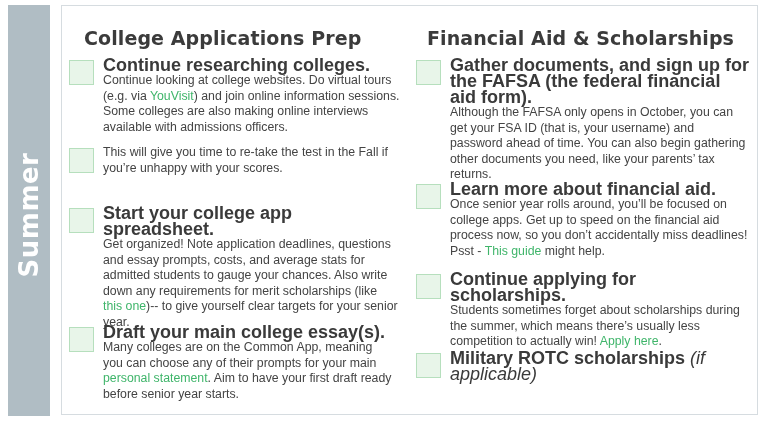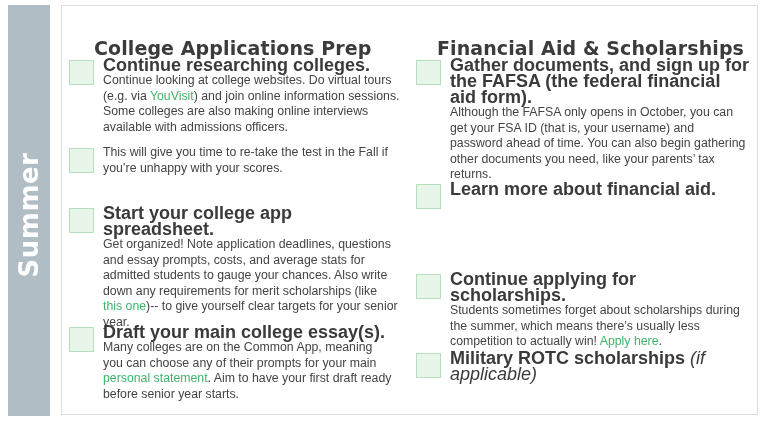--- a/index.html
+++ b/index.html
@@ -18,21 +18,21 @@
       letter-spacing: 0.5px; white-space: nowrap;
     }
     .card {
       position: absolute; left: 61px; top: 5px; width: 697px; height: 410px;
       border: 1px solid #d6dce0; background: #ffffff; box-sizing: border-box;
     }
     .col { position: absolute; top: 0; }
     .col.left { left: 7px; width: 300px; }
     .col.right { left: 354px; width: 340px; }
     .col-title {
-      position: absolute; top: 13px; left: 7px; margin: 18px;
+      position: absolute; top: 13px; left: 7px; margin: 8px;
       font-family: "DejaVu Sans", sans-serif; font-weight: 600; font-size: 19px; color: #3b3b3b;
       white-space: nowrap; letter-spacing: 0.1px;
     }
     .col.right .col-title { left: 3px; }
     .item { position: absolute; left: 0; }
     .checkbox {
       position: absolute; left: 0; top: 3px; width: 25px; height: 25px;
       background: #e8f5e9; border: 1px solid #b6dfbd; box-sizing: border-box; cursor: pointer;
     }
     .item-text { position: absolute; left: 34px; width: 300px; }
@@ -93,20 +93,21 @@
       <div class="item-text" style="width:300px">
         <div class="item-title"><span>Gather documents, and sign up for the FAFSA (the federal financial aid form).</span></div>
         <div class="item-body"><span>Although the FAFSA only opens in October, you can get your FSA ID (that is, your username) and password ahead of time. You can also begin gathering other documents you need, like your parents’ tax returns.</span></div>
       </div>
     </div>
 
     <div class="item" style="top:175px">
       <div class="checkbox"></div>
       <div class="item-text" style="width:300px">
         <div class="item-title"><span>Learn more about financial aid.</span></div>
+        <div class="item-body"><span>Once senior year rolls around, you’ll be focused on college apps. Get up to speed on the financial aid process now, so you don’t accidentally miss deadlines! Psst - </span><a class="link">This guide</a><span> might help.</span></div>
       </div>
     </div>
 
     <div class="item" style="top:265px">
       <div class="checkbox"></div>
       <div class="item-text" style="width:290px">
         <div class="item-title"><span>Continue applying for scholarships.</span></div>
         <div class="item-body"><span>Students sometimes forget about scholarships during the summer, which means there’s usually less competition to actually win! </span><a class="link">Apply here</a><span>.</span></div>
       </div>
     </div>

